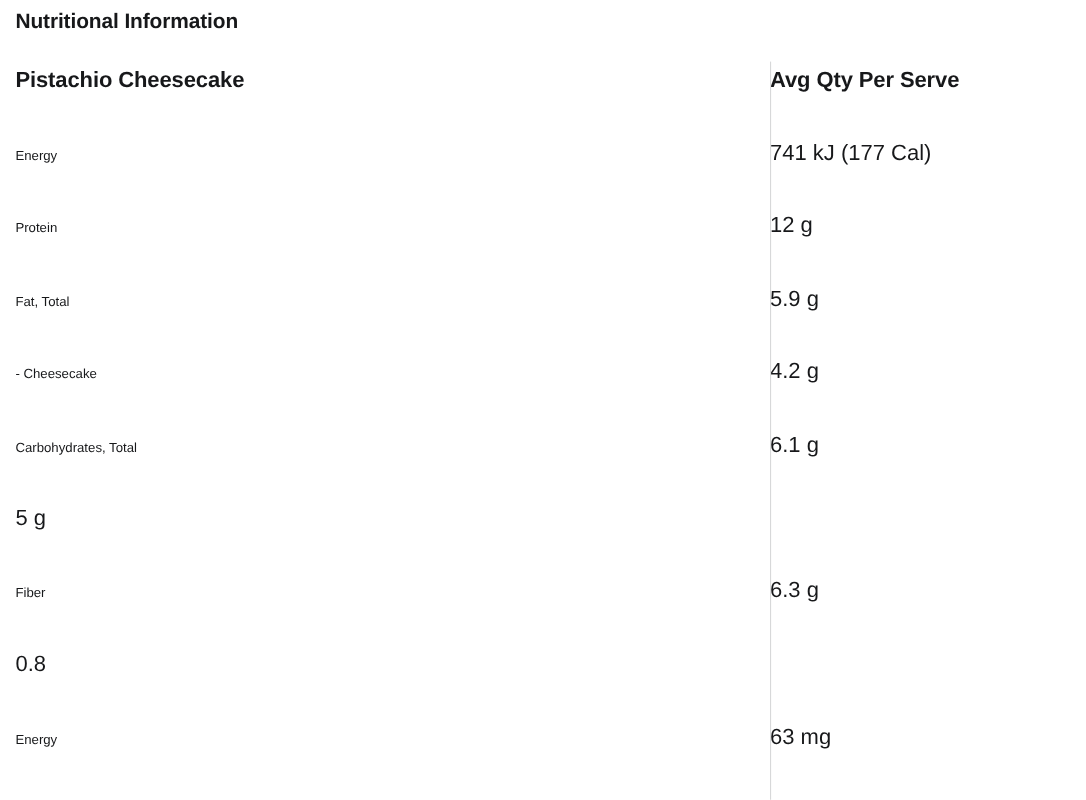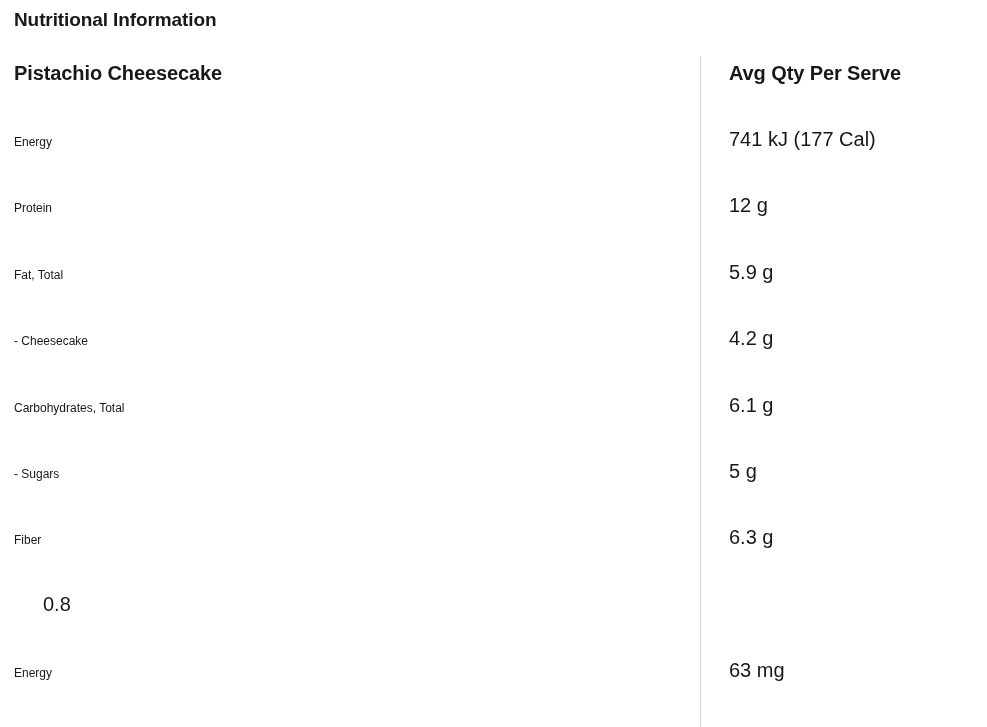--- a/index.html
+++ b/index.html
@@ -64,21 +64,20 @@
     flex: 0 0 686px;
     font-size: 12px;
     line-height: 26px;
     color: #17181a;
     padding-top: 4px;
     box-sizing: border-box;
   }
 
   .cell-value {
     flex: 1 1 auto;
-    padding-left: 29px;
     font-size: 20px;
     line-height: 26px;
     color: #17181a;
     padding-top: 4px;
     box-sizing: border-box;
   }
 
   .header-row .cell-label,
   .header-row .cell-value {
     font-weight: bold;
@@ -119,21 +118,20 @@
       <div class="cell-label">- Cheesecake</div>
       <div class="cell-value">4.2 g</div>
     </div>
 
     <div class="row">
       <div class="cell-label">Carbohydrates, Total</div>
       <div class="cell-value">6.1 g</div>
     </div>
 
     <div class="row">
-      <div class="cell-label">- Sugars</div>
       <div class="cell-value">5 g</div>
     </div>
 
     <div class="row">
       <div class="cell-label">Fiber</div>
       <div class="cell-value">6.3 g</div>
     </div>
 
     <div class="row">
       <div class="cell-value">0.8</div>

